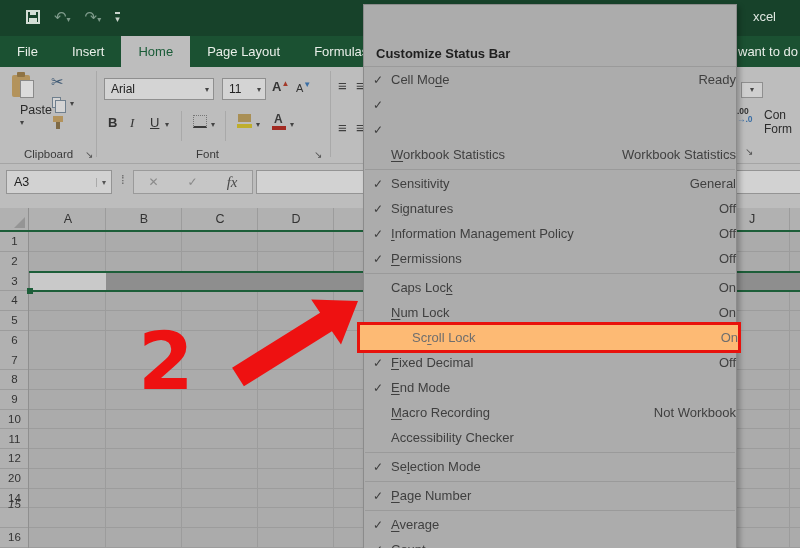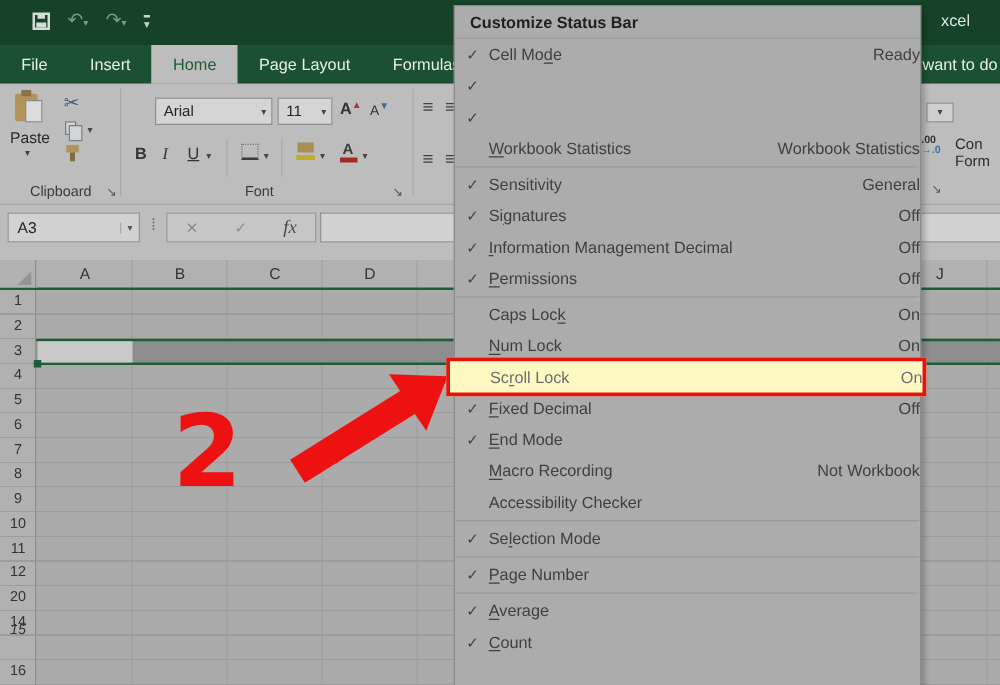--- a/index.html
+++ b/index.html
@@ -29,21 +29,21 @@
   .tellme-fragment { right:2px; top:44px; color:#e9efe9; font-size:13px; }
 
   
   .ribbon { left:0; top:67px; width:800px; height:97px; background:#bdbdbd; border-bottom:1px solid #a5a5a5; }
   .vsep { position:absolute; top:4px; bottom:6px; width:1px; background:#a9a9a9; }
   .group-label { position:absolute; bottom:3px; font-size:11.5px; color:#3a3a3a; }
   .launcher { position:absolute; bottom:3px; font-size:10px; color:#555; line-height:11px; }
   .clipboard-icon { left:12px; top:8px; width:18px; height:22px; background:#b3935c; border-radius:2px; }
   .clipboard-icon::before { content:""; position:absolute; left:5px; top:-3px; width:8px; height:5px; background:#8f7344; border-radius:1px; }
   .clipboard-icon::after { content:""; position:absolute; left:8px; top:5px; width:12px; height:16px; background:#dcdcdc; border:1px solid #8a8a8a; }
-  .paste-label { left:6px; top:36px; width:36px; text-align:center; font-size:12.5px; color:#2b2b2b; }
+  .paste-label { left:18px; top:36px; width:36px; text-align:center; font-size:12.5px; color:#2b2b2b; }
   .paste-caret { left:20px; top:51px; font-size:8px; color:#444; }
   .scissors { left:51px; top:6px; font-size:15px; color:#3f5a75; }
   .copy-icon { left:52px; top:30px; width:9px; height:11px; background:#d4d4d4; border:1px solid #6f7f8d; }
   .copy-icon::after { content:""; position:absolute; left:2px; top:2px; width:9px; height:11px; background:#d4d4d4; border:1px solid #6f7f8d; }
   .copy-caret { left:70px; top:32px; font-size:8px; color:#444; }
   .fp-icon { left:53px; top:49px; width:10px; height:6px; background:#b3935c; }
   .fp-icon::after { content:""; position:absolute; left:3px; top:6px; width:4px; height:7px; background:#7e6a46; }
   .combo { position:absolute; background:#d4d4d4; border:1px solid #8f8f8f; font-size:12px; color:#222;
            display:flex; align-items:center; padding-left:6px; }
   .combo .caret { margin-left:auto; padding-right:4px; font-size:8px; color:#444; }
@@ -104,28 +104,28 @@
 
   
   .step-num { left:138px; top:322px; font-size:80px; font-weight:800; color:#ee1111; z-index:6;
               font-family:"DejaVu Sans", sans-serif; line-height:1; }
   .arrow-svg { left:220px; top:280px; z-index:6; }
 
   
   .menu { left:363px; top:4px; width:374px; height:560px; background:#acacac;
           border:1px solid #8b8b8b; z-index:10; box-shadow:3px 3px 5px rgba(0,0,0,0.25); }
   .menu-header { height:26px; line-height:25px; padding-left:12px; font-size:13px; font-weight:bold;
-                 color:#1f1f1f; border-bottom:1px solid #9a9a9a; }
+                 color:#1f1f1f; border-bottom:1px solid #9a9a9a;margin-top:36px; }
   .menu-item { display:flex; align-items:center; height:25px; font-size:13px; color:#3f3f3f; }
   .mi-check { width:27px; padding-left:9px; font-size:12px; flex:none; }
   .mi-key { text-decoration:underline; text-underline-offset:2px; }
   .mi-value { margin-left:auto; white-space:nowrap; }
   .menu-sep { height:1px; border-top:1px solid #9a9a9a; margin:2px 1px 1px 1px; }
-  .menu-item.highlight { height:31px; margin:-3px -5px -3px -7px; background:#fef9c3;
-                         border:3px solid #e8120c; color:#6e6e6e; }
+  .menu-item.highlight { height:31px; margin:-3px -5px -3px -7px; background:#fdba74;
+                         border:3px solid #e8120c; color:#6e6e6e;gap:20px; }
   .menu-item.highlight .mi-check { width:32px; }
 </style>
 </head>
 <body>
 
 <div id="app">
 
   <div class="abs titlebar">
     <div class="abs qat">
       <span class="save-icon"></span>
@@ -151,21 +151,21 @@
     <div class="abs paste-label">Paste</div>
     <div class="abs paste-caret">▾</div>
     <span class="abs scissors">✂</span>
     <span class="abs copy-icon"></span>
     <span class="abs copy-caret">▾</span>
     <span class="abs fp-icon"></span>
     <div class="group-label" style="left:24px;">Clipboard</div>
     <div class="launcher" style="left:85px;">↘</div>
     <div class="vsep" style="left:96px;"></div>
 
-    <div class="combo" style="left:104px; top:11px; width:94px; height:22px;margin-left:20px;">
+    <div class="combo" style="left:104px; top:11px; width:110px; height:22px;">
       <span>Arial</span>
       <span class="caret">▾</span>
     </div>
     <div class="combo" style="left:222px; top:11px; width:44px; height:22px;">
       <span>11</span>
       <span class="caret">▾</span>
     </div>
     <div class="fontbtn grow-a" style="left:272px; top:12px;"><span>A</span><sup>▲</sup></div>
     <div class="fontbtn shrink-a" style="left:296px; top:13px; font-size:11px;"><span>A</span><sup>▼</sup></div>
     <div class="fontbtn" style="left:108px; top:48px; font-weight:800;">B</div>
@@ -284,21 +284,21 @@
           <span class="mi-label"><span>Sensitivity</span><span class="mi-key"></span><span></span></span>
           <span class="mi-value">General</span>
         </div>
         <div class="menu-item">
           <span class="mi-check">✓</span>
           <span class="mi-label"><span>Si</span><span class="mi-key">g</span><span>natures</span></span>
           <span class="mi-value">Off</span>
         </div>
         <div class="menu-item">
           <span class="mi-check">✓</span>
-          <span class="mi-label"><span></span><span class="mi-key">I</span><span>nformation Management Decimal</span></span>
+          <span class="mi-label"><span></span><span class="mi-key">I</span><span>nformation Management Policy</span></span>
           <span class="mi-value">Off</span>
         </div>
         <div class="menu-item">
           <span class="mi-check">✓</span>
           <span class="mi-label"><span></span><span class="mi-key">P</span><span>ermissions</span></span>
           <span class="mi-value">Off</span>
         </div>
         <div class="menu-sep"></div>
         <div class="menu-item">
           <span class="mi-check"></span>

